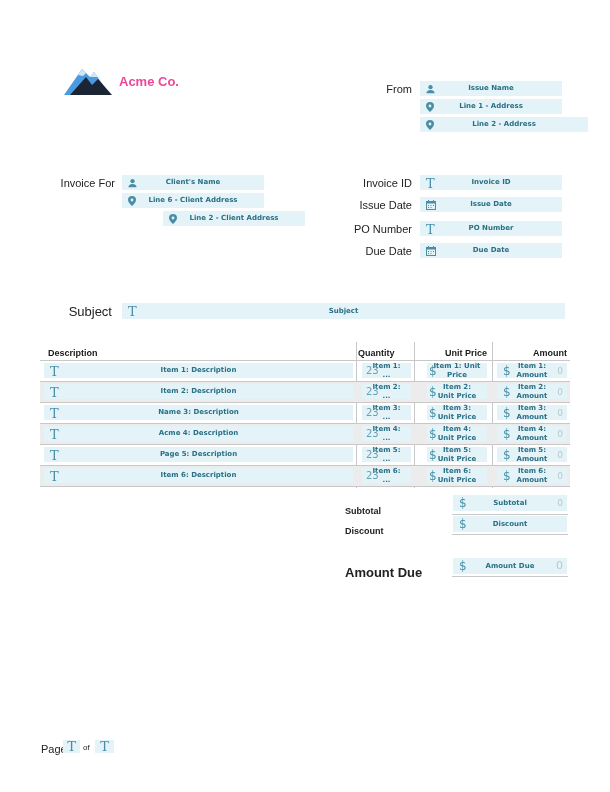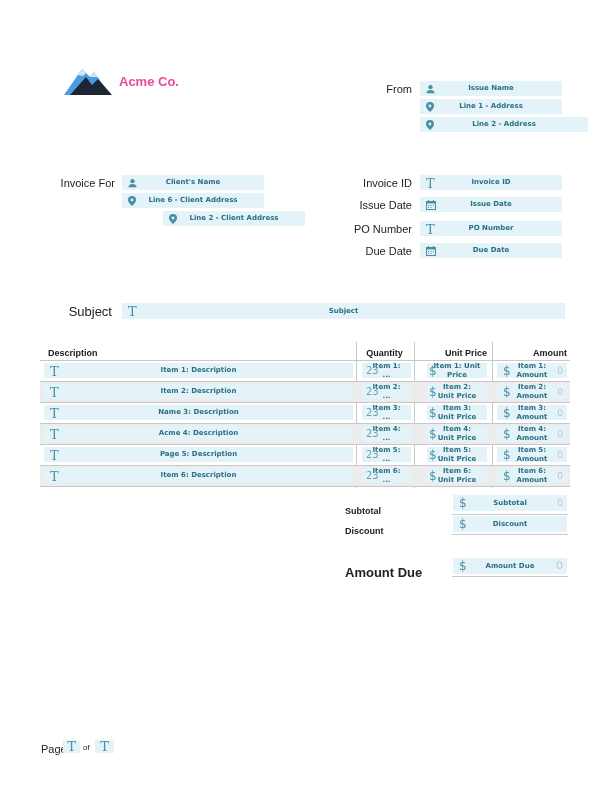--- a/index.html
+++ b/index.html
@@ -165,21 +165,21 @@
   <span>Due Date</span>
 </div>
 
 <div class="label" style="left:60px;top:304px;width:52px;font-size:13px;">Subject</div>
 <div class="field" style="left:122px;top:303px;width:443px;height:16px;">
   <span class="ico t-glyph">T</span>
   <span>Subject</span>
 </div>
 
 <div class="th" style="left:48px;top:348px;">Description</div>
-<div class="th" style="left:358px;top:348px;width:53px;text-align:center;">Quantity</div>
+<div class="th" style="left:358px;top:348px;width:53px;text-align:left;">Quantity</div>
 <div class="th" style="left:416px;top:348px;width:71px;text-align:right;">Unit Price</div>
 <div class="th" style="left:494px;top:348px;width:73px;text-align:right;">Amount</div>
 <div class="uline" style="left:40px;top:360px;width:530px;"></div>
 <div class="vline" style="left:356px;top:342px;height:146px;"></div>
 <div class="vline" style="left:414px;top:342px;height:146px;"></div>
 <div class="vline" style="left:492px;top:342px;height:146px;"></div>
 
 <div>
 
   <div class="row-bg" style="top:361px;"></div>

